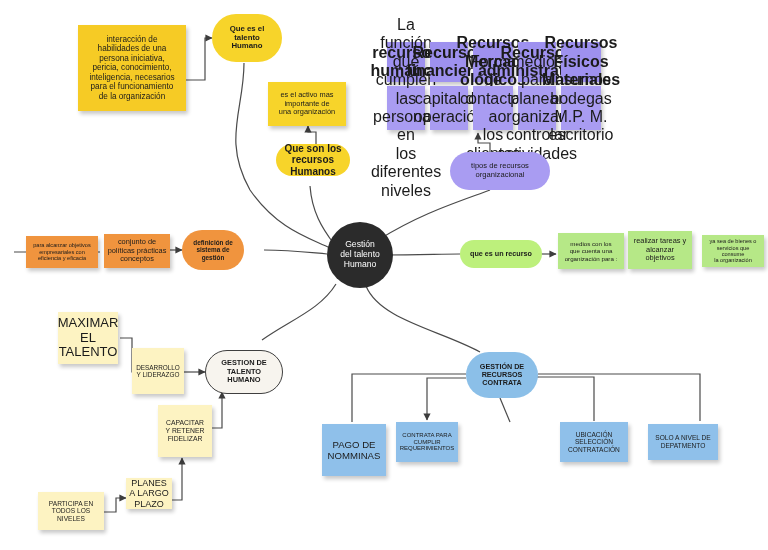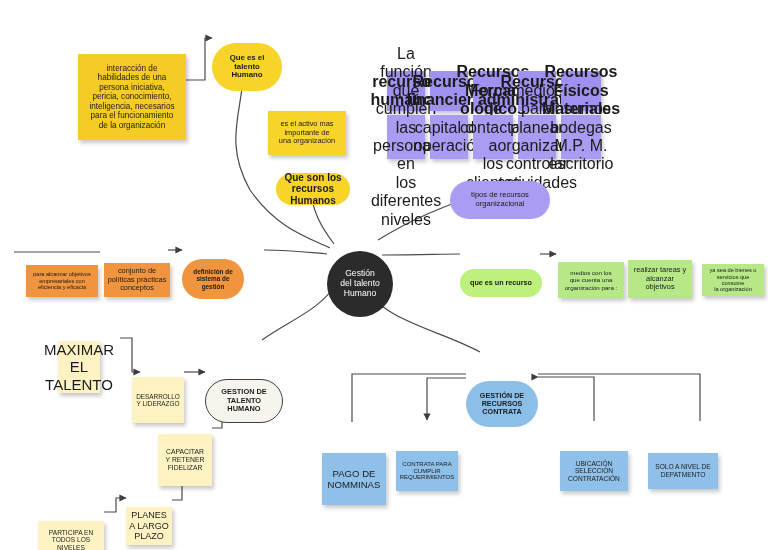--- a/index.html
+++ b/index.html
@@ -27,21 +27,20 @@
     position: absolute;
     box-sizing: border-box;
     display: flex;
     align-items: center;
     justify-content: center;
     text-align: center;
     line-height: 1.15;
     color: #1b1b1b;
     white-space: pre-line;
     z-index: 2;
-    margin-top: 29px;
   }
   
   .sticky {
     box-shadow: 2px 3px 4px rgba(0,0,0,0.22);
     padding: 3px;
   }
   
   .pill {
     border-radius: 999px;
   }
@@ -208,32 +207,32 @@
 objetivos</div>
 
   <div class="node sticky green-n" style="left:702px; top:235px; width:62px; height:32px; font-size:5.6px;">ya sea de bienes o
 servicios que consume
 la organización</div>
 
   <div class="node pill cream bold" style="left:205px; top:350px; width:78px; height:44px; font-size:7.4px;">GESTION DE
 TALENTO
 HUMANO</div>
 
-  <div class="node sticky y-pale" style="left:58px; top:312px; width:42px; height:52px; font-size:15px;">MAXIMAR
+  <div class="node sticky y-pale" style="left:58px; top:312px; width:60px; height:52px; font-size:13px;">MAXIMAR
 EL
 TALENTO</div>
 
   <div class="node sticky y-pale" style="left:132px; top:348px; width:52px; height:46px; font-size:6.4px;">DESARROLLO
 Y LIDERAZGO</div>
 
   <div class="node sticky y-pale" style="left:158px; top:405px; width:54px; height:52px; font-size:6.8px;">CAPACITAR
 Y RETENER
 FIDELIZAR</div>
 
-  <div class="node sticky y-pale" style="left:126px; top:478px; width:46px; height:38px; font-size:9px;">PLANES
+  <div class="node sticky y-pale" style="left:126px; top:478px; width:46px; height:31px; font-size:9px;">PLANES
 A LARGO
 PLAZO</div>
 
   <div class="node sticky y-pale" style="left:38px; top:492px; width:66px; height:38px; font-size:6.6px;">PARTICIPA EN
 TODOS LOS
 NIVELES</div>
 
   <div class="node pill blue-n bold" style="left:466px; top:352px; width:72px; height:46px; font-size:7.2px;">GESTIÓN DE
 RECURSOS
 CONTRATA</div>

